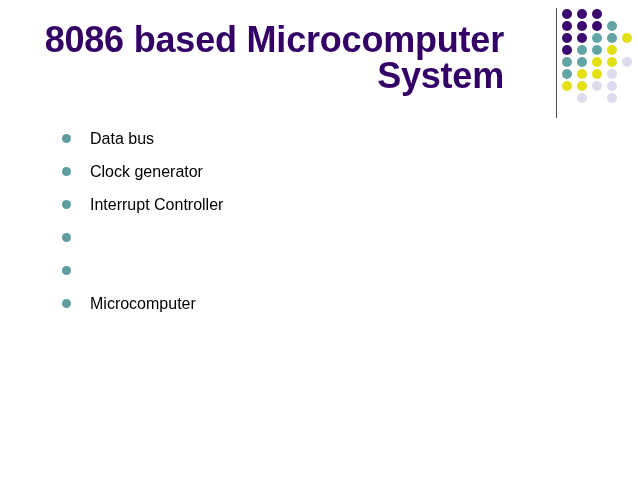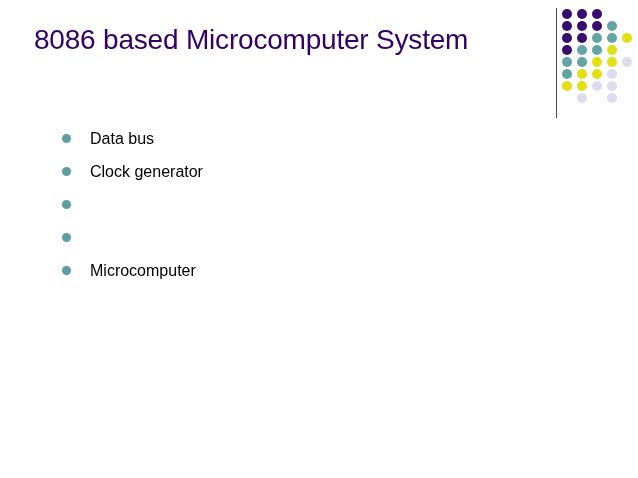--- a/index.html
+++ b/index.html
@@ -22,25 +22,26 @@
     overflow: hidden;
   }
 
   
   #slide-title {
     position: absolute;
     left: 34px;
     top: 22px;
     width: 470px;
     margin: 0;
-    font-size: 28px;
+    font-size: 36px;
     line-height: 36px;
-    font-weight: normal;
+    font-weight: bold;
     color: #330066;
     letter-spacing: -0.2px;
+    text-align: right;
   }
 
   
   #bullet-list {
     position: absolute;
     left: 44px;
     top: 122px;
     width: 470px;
     margin: 0;
     padding: 0;
@@ -104,20 +105,24 @@
       <li class="bullet-item">
         <span class="bullet-marker" style="background: rgb(95, 158, 160);"></span>
         <span class="bullet-text">Data bus</span>
       </li>
       <li class="bullet-item">
         <span class="bullet-marker" style="background: rgb(95, 158, 160);"></span>
         <span class="bullet-text">Clock generator</span>
       </li>
       <li class="bullet-item">
         <span class="bullet-marker" style="background: rgb(95, 158, 160);"></span>
+        <span class="bullet-text">Interrupt Controller</span>
+      </li>
+      <li class="bullet-item">
+        <span class="bullet-marker" style="background: rgb(95, 158, 160);"></span>
       </li>
       <li class="bullet-item">
         <span class="bullet-marker" style="background: rgb(95, 158, 160);"></span>
       </li>
       <li class="bullet-item">
         <span class="bullet-marker" style="background: rgb(95, 158, 160);"></span>
         <span class="bullet-text">Microcomputer</span>
       </li>
     </ul>
 

